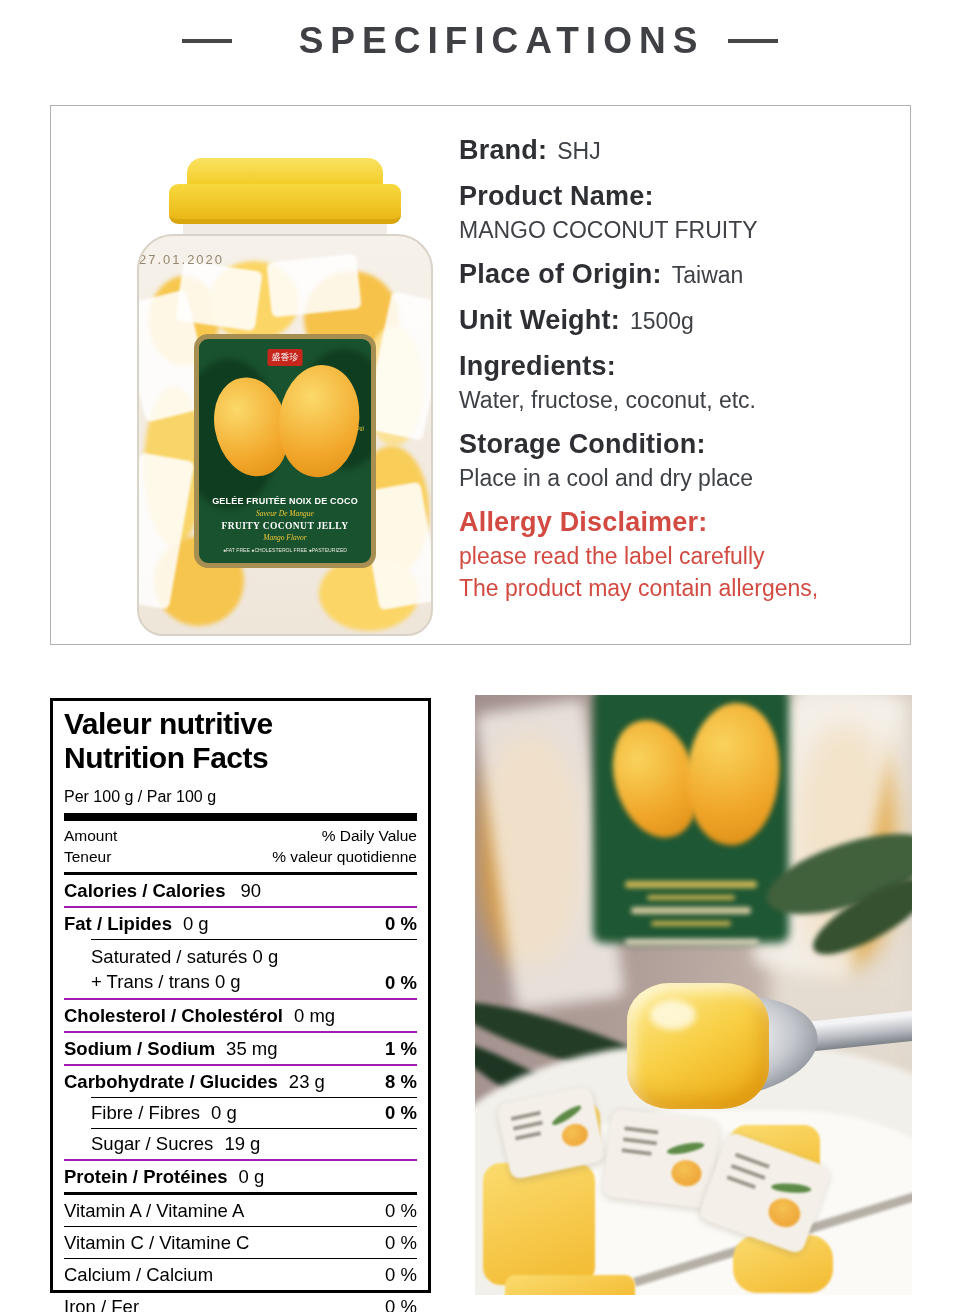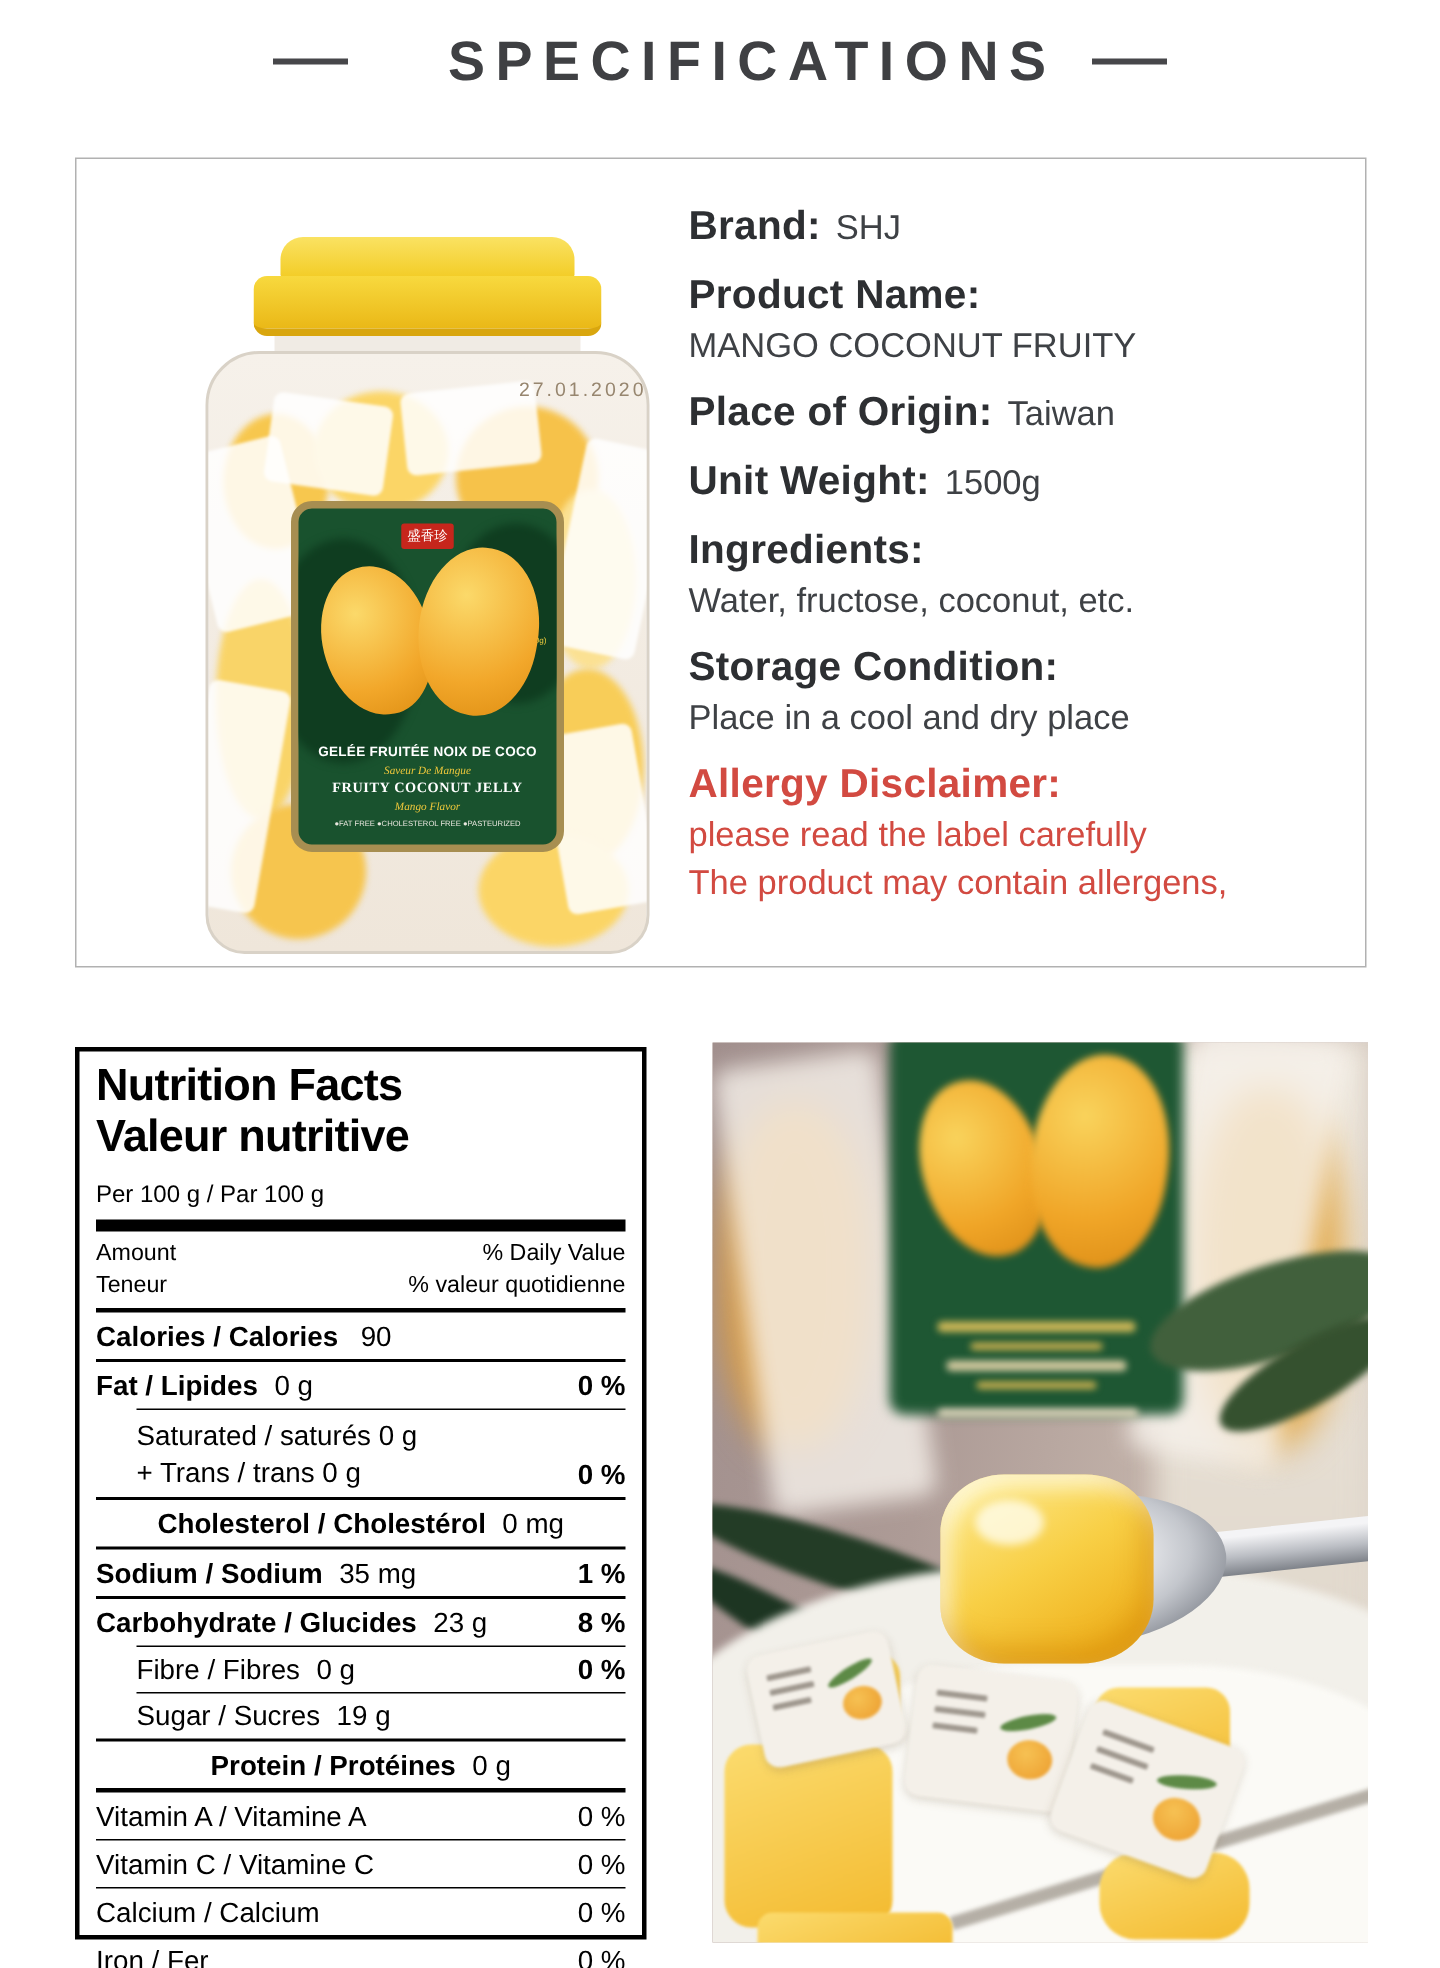--- a/index.html
+++ b/index.html
@@ -25,21 +25,21 @@
     border-radius: 9px; background: linear-gradient(#f8d93e, #eab817);
     border-bottom: 5px solid #d9a60e; }
   .jar-neck { position: absolute; left: 54px; top: 66px; width: 204px; height: 12px;
     background: #ece6dd; opacity: .8; }
   .jar-body { position: absolute; left: 8px; top: 76px; width: 296px; height: 402px;
     border-radius: 36px 36px 26px 26px; border: 2px solid #d9d2c7;
     background: linear-gradient(#f6f1ea, #efe6da); overflow: hidden; }
   .blob { position: absolute; border-radius: 50%; filter: blur(2px); }
   .wrap { position: absolute; background: rgba(255,255,255,.85); border-radius: 6px;
     filter: blur(1px); }
-  .jar-date { position: absolute; top: 16px; width: 100%; text-align: right;
+  .jar-date { position: absolute; top: 16px; width: 100%; text-align: left;
     font-size: 13px; color: #97866f; letter-spacing: 2px; }
   .jar-label { position: absolute; left: 50%; transform: translateX(-50%); top: 98px;
     width: 182px; height: 234px; background: #19522e; border: 5px solid #a78e51;
     border-radius: 14px; overflow: hidden; }
   .leafbg { position: absolute; background: #0f3d20; border-radius: 50%; filter: blur(3px); }
   .jar-stamp { position: absolute; left: 50%; transform: translateX(-50%); top: 10px;
     background: #c6261c; color: #fff; font-size: 9px; padding: 2px 4px; border-radius: 2px;
     white-space: nowrap; }
   .mango { position: absolute; background: radial-gradient(circle at 35% 30%, #fbd96a, #f2a72a 62%, #dd8d12);
     border-radius: 48% 52% 46% 54%; }
@@ -72,21 +72,21 @@
   .n-serving { font-size: 16px; margin-top: 13px; }
   .n-bar { height: 8px; background: #000; margin-top: 7px; }
   .n-head { display: flex; justify-content: space-between; padding: 4px 0 5px;
     border-bottom: 3px solid #000; font-size: 15.5px; font-weight: normal; line-height: 21px; }
   .n-head .right { text-align: right; }
   .nrow { display: flex; align-items: baseline; padding: 5px 0 4px; font-size: 18.5px;
     position: relative; }
   .bold { font-weight: bold; }
   .nval { margin-left: 11px; }
   .npct { margin-left: auto; }
-  .b-med { border-top: 2px solid #000000; justify-content: center; }
+  .b-med { border-top: 2px solid #a21caf; }
   .b-thick { border-top: 3px solid #000; }
   .b-thin { border-top: 1.5px solid #000; }
   .sub { padding-left: 27px; }
   .sub-line::before { content: ""; position: absolute; left: 27px; right: 0; top: 0;
     border-top: 1.5px solid #000; }
   .two-line { align-items: flex-end; }
   .two-line .lab2col span { display: block; line-height: 25px; }
 
   
   .photo { position: absolute; left: 475px; top: 695px; width: 437px; height: 600px;
@@ -205,22 +205,22 @@
     </div>
     <div class="field block allergy">
       <span class="f-label">Allergy Disclaimer:</span>
       <div class="f-value">please read the label carefully</div>
       <div class="f-value">The product may contain allergens,</div>
     </div>
   </div>
 </div>
 
 <div class="nutrition">
+  <div class="n-title">Valeur nutritive</div>
   <div class="n-title">Nutrition Facts</div>
-  <div class="n-title">Valeur nutritive</div>
   <div class="n-serving">Per 100 g / Par 100 g</div>
   <div class="n-bar"></div>
   <div class="n-head">
     <div>
       <div>Amount</div>
       <div>Teneur</div>
     </div>
     <div class="right">
       <div>% Daily Value</div>
       <div>% valeur quotidienne</div>

